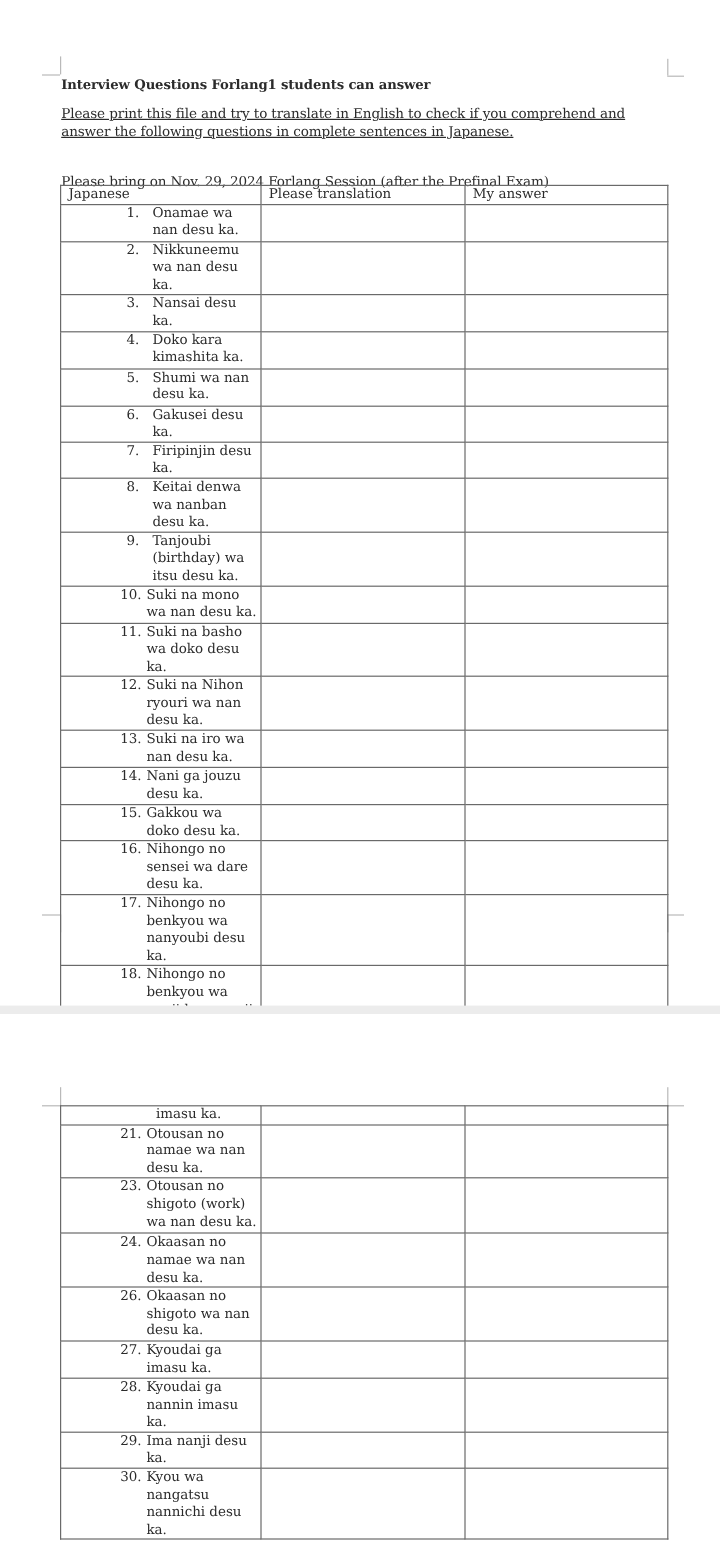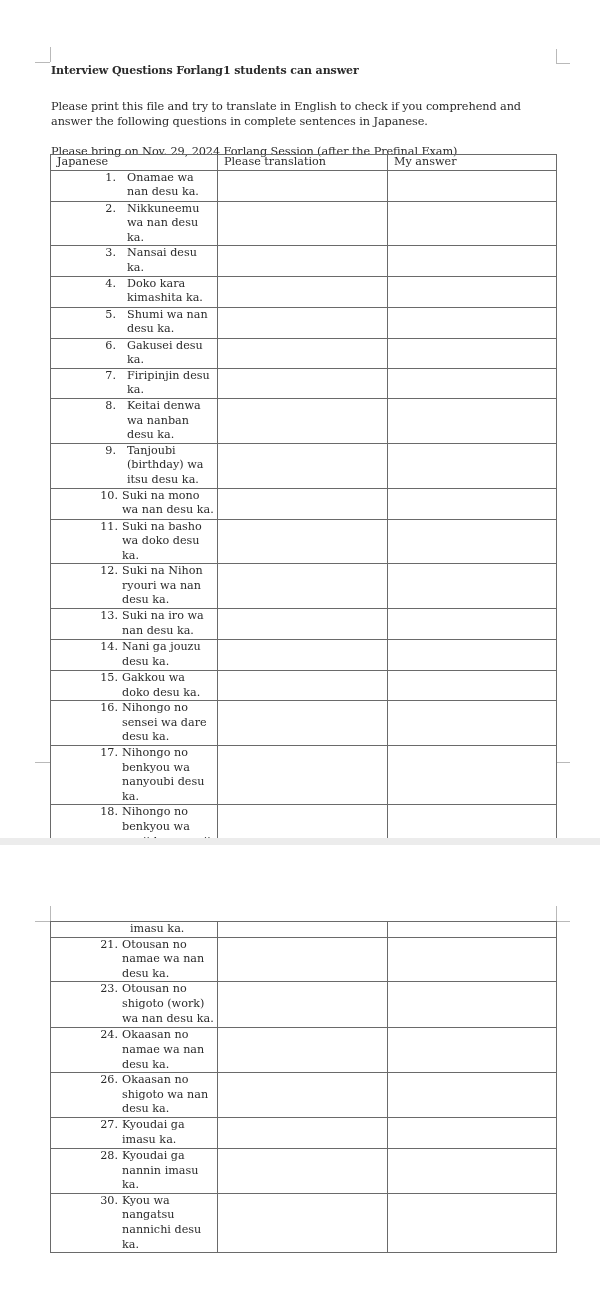--- a/index.html
+++ b/index.html
@@ -11,21 +11,21 @@
   }
   .page { position: absolute; left: 0; width: 600px; background: #fff; }
   .page1 { top: 0; height: 838px; }
   .gap { position: absolute; left: 0; top: 838px; width: 600px; height: 7px; background: #ececec; }
   .page2 { top: 845px; height: 445px; }
 
   .corner { position: absolute; border-color: #b9b9b9; border-style: solid; border-width: 0; }
 
   .title { position: absolute; left: 51px; top: 64px; font-size: 11px; letter-spacing: -0.1px; white-space: nowrap; font-weight: bold; }
   .para  { position: absolute; left: 51px; font-size: 11.3px; line-height: 14.5px; width: 500px; letter-spacing: -0.1px; }
-  .p1 { top: 100px; }
+  .p1 { top: 88px; text-decoration: underline; }
   .p2 { top: 145px; white-space: nowrap; }
 
   table.q {
     position: absolute; left: 50px; width: 506px;
     border-collapse: collapse; table-layout: fixed;
     font-size: 11.2px; line-height: 14.6px; padding-left: 40px;
   }
   table.q td, table.q th {
     border: 1px solid #6a6a6a; padding: 0; vertical-align: top; font-weight: normal; text-align: left;
   }
@@ -352,20 +352,30 @@
           <td style="height:30px;">
             <div class="qcell">
               <span class="qnum wide">28.</span>
               <span class="qtext tight">Kyoudai ga nannin imasu ka.</span>
             </div>
           </td>
           <td></td>
           <td></td>
         </tr>
         <tr>
+          <td style="height:14px;">
+            <div class="qcell">
+              <span class="qnum wide">29.</span>
+              <span class="qtext tight">Ima nanji desu ka.</span>
+            </div>
+          </td>
+          <td></td>
+          <td></td>
+        </tr>
+        <tr>
           <td style="height:30px;">
             <div class="qcell">
               <span class="qnum wide">30.</span>
               <span class="qtext tight">Kyou wa nangatsu nannichi desu ka.</span>
             </div>
           </td>
           <td></td>
           <td></td>
         </tr>
       </tbody>

